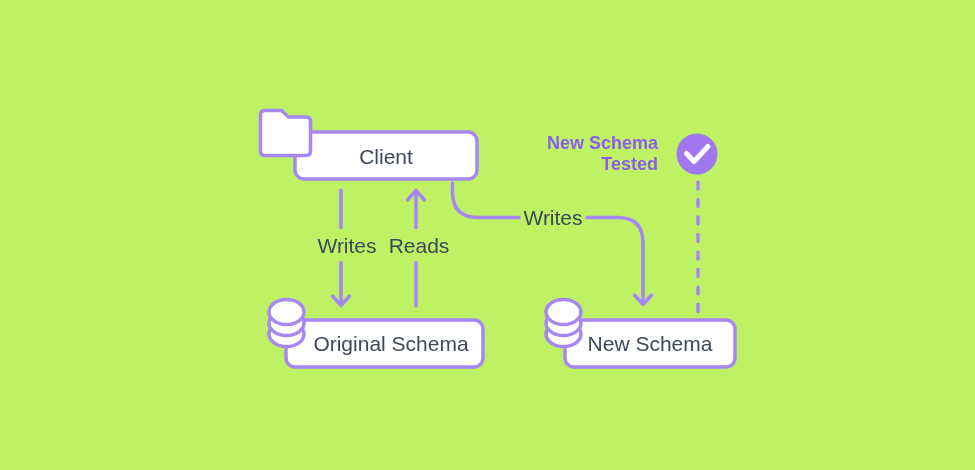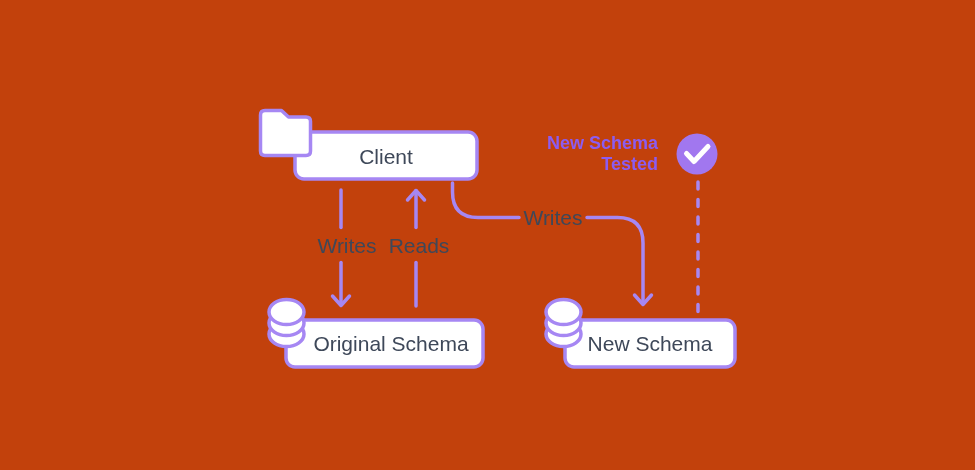--- a/index.html
+++ b/index.html
@@ -5,21 +5,21 @@
   html, body {
     margin: 0;
     padding: 0;
     background: #ffffff;
     font-family: "Liberation Sans", sans-serif;
   }
   .canvas {
     position: relative;
     width: 975px;
     height: 470px;
-    background: #c2410c;
+    background: #bef264;
     overflow: hidden;
     text-align: center;
   }
   svg { display: block; }
   .node-label {
     font-family: "Liberation Sans", sans-serif;
     font-size: 21px;
     font-weight: 400;
     fill: #3e4859;
   }

